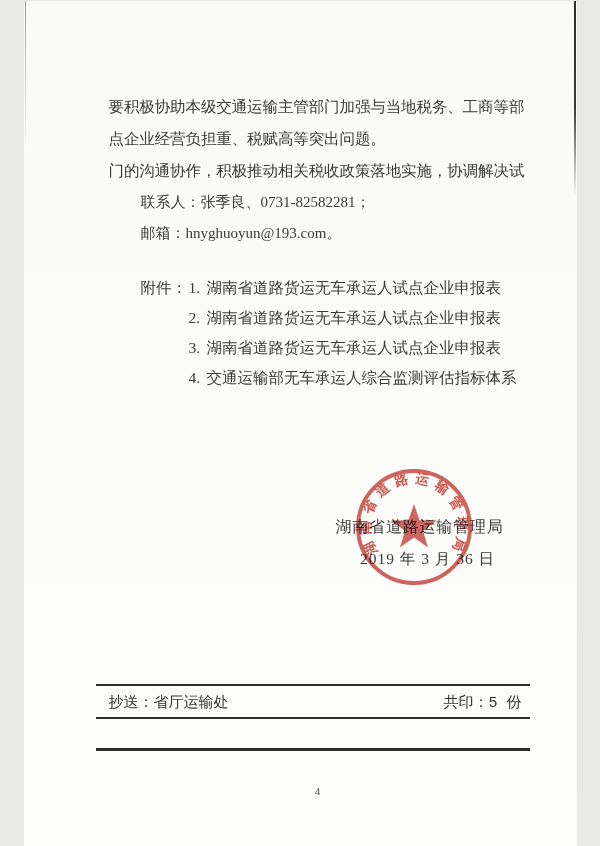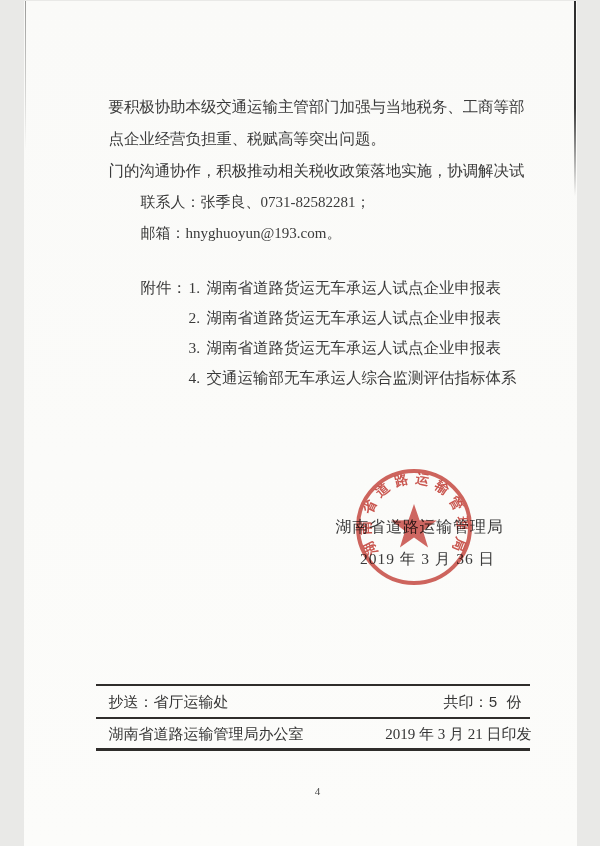--- a/index.html
+++ b/index.html
@@ -109,21 +109,17 @@
   <div class="footer-rule rule-top"></div>
   <div class="footer-row footer-row1">
     <div class="cell">
       <span>抄送：</span><span>省厅运输处</span>
     </div>
     <div class="cell">
       <span>共印：</span><span>5 份</span>
     </div>
   </div>
   <div class="footer-rule rule-mid"></div>
-  <div class="footer-row footer-row2">
-    <div class="cell">湖南省道路运输管理局办公室</div>
-    <div class="cell">2019 年 3 月 21 日印发</div>
-  </div>
   <div class="footer-rule rule-bottom"></div>
 
   <div class="page-num">4</div>
 
 </div>
 
 </body></html>

